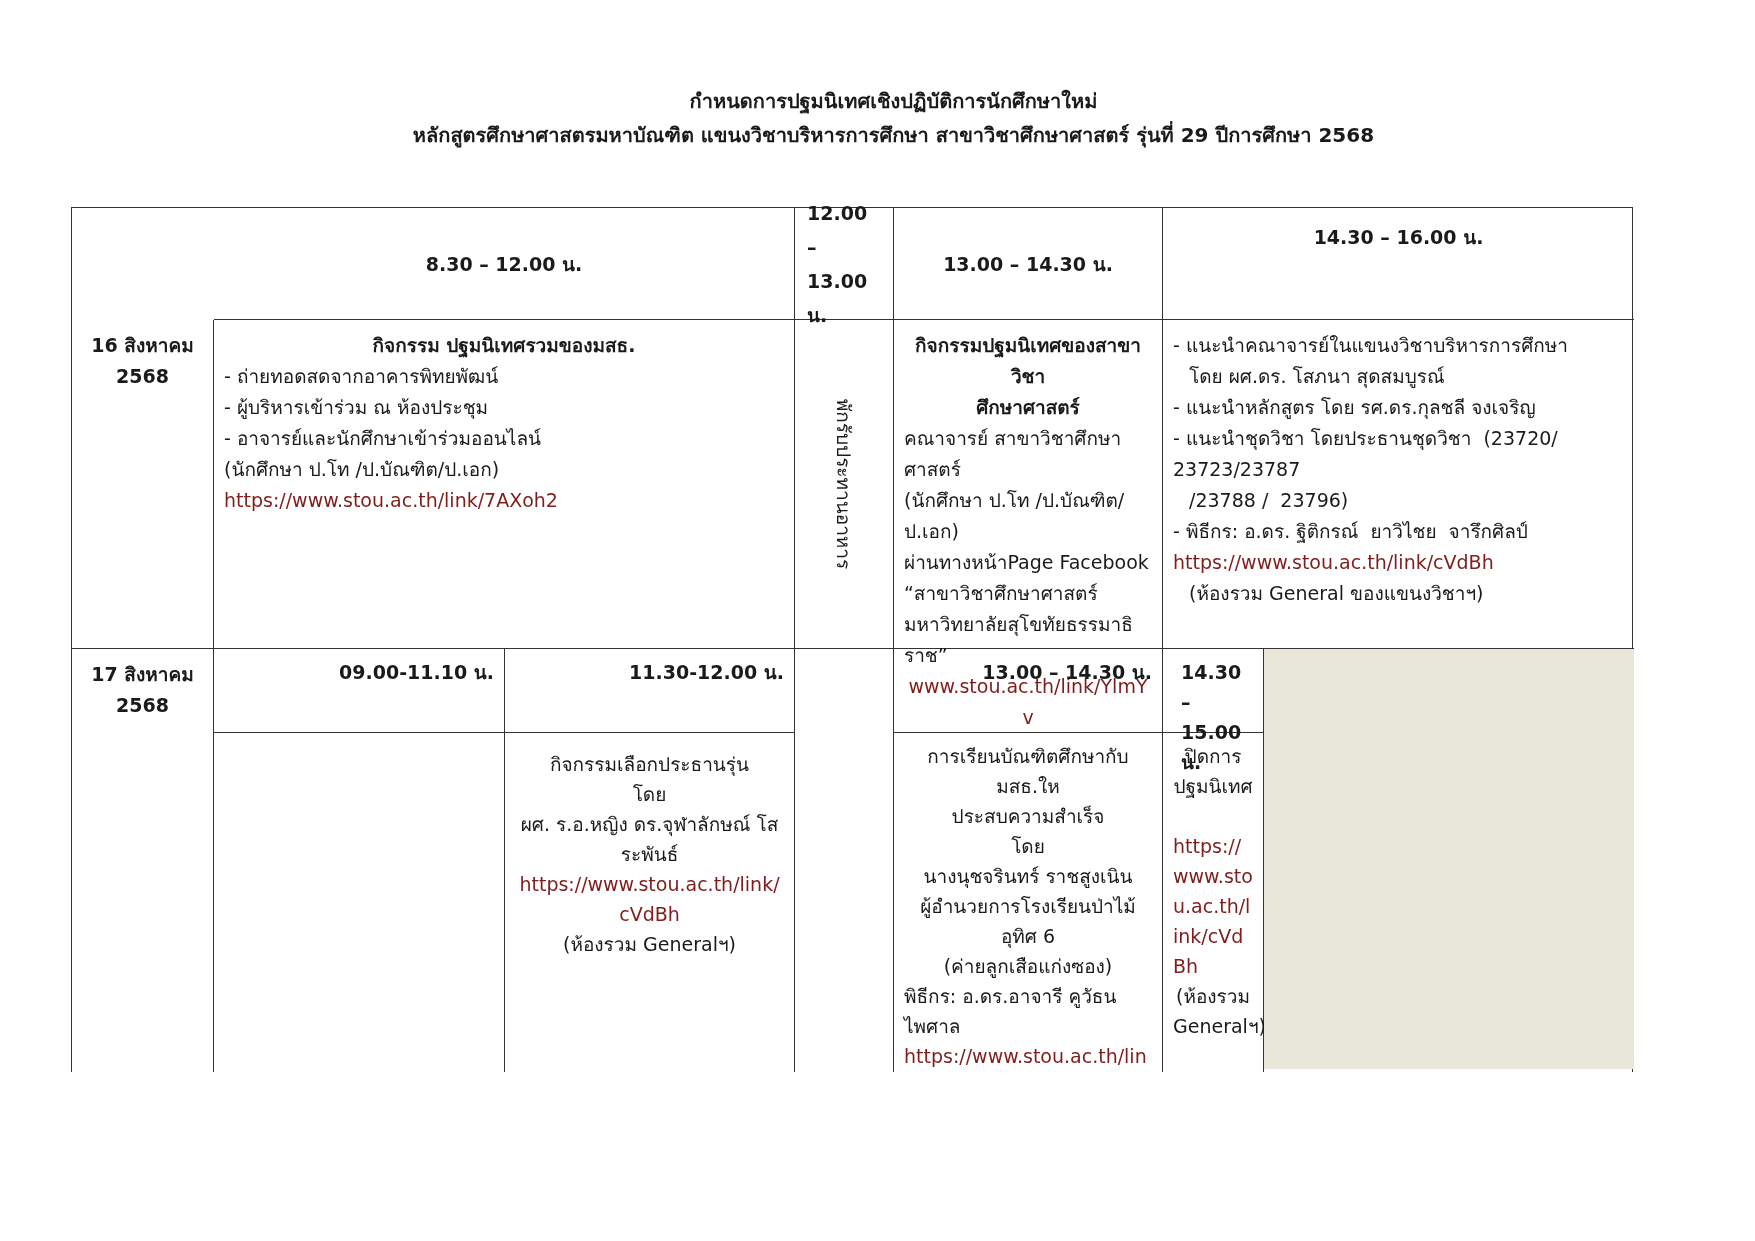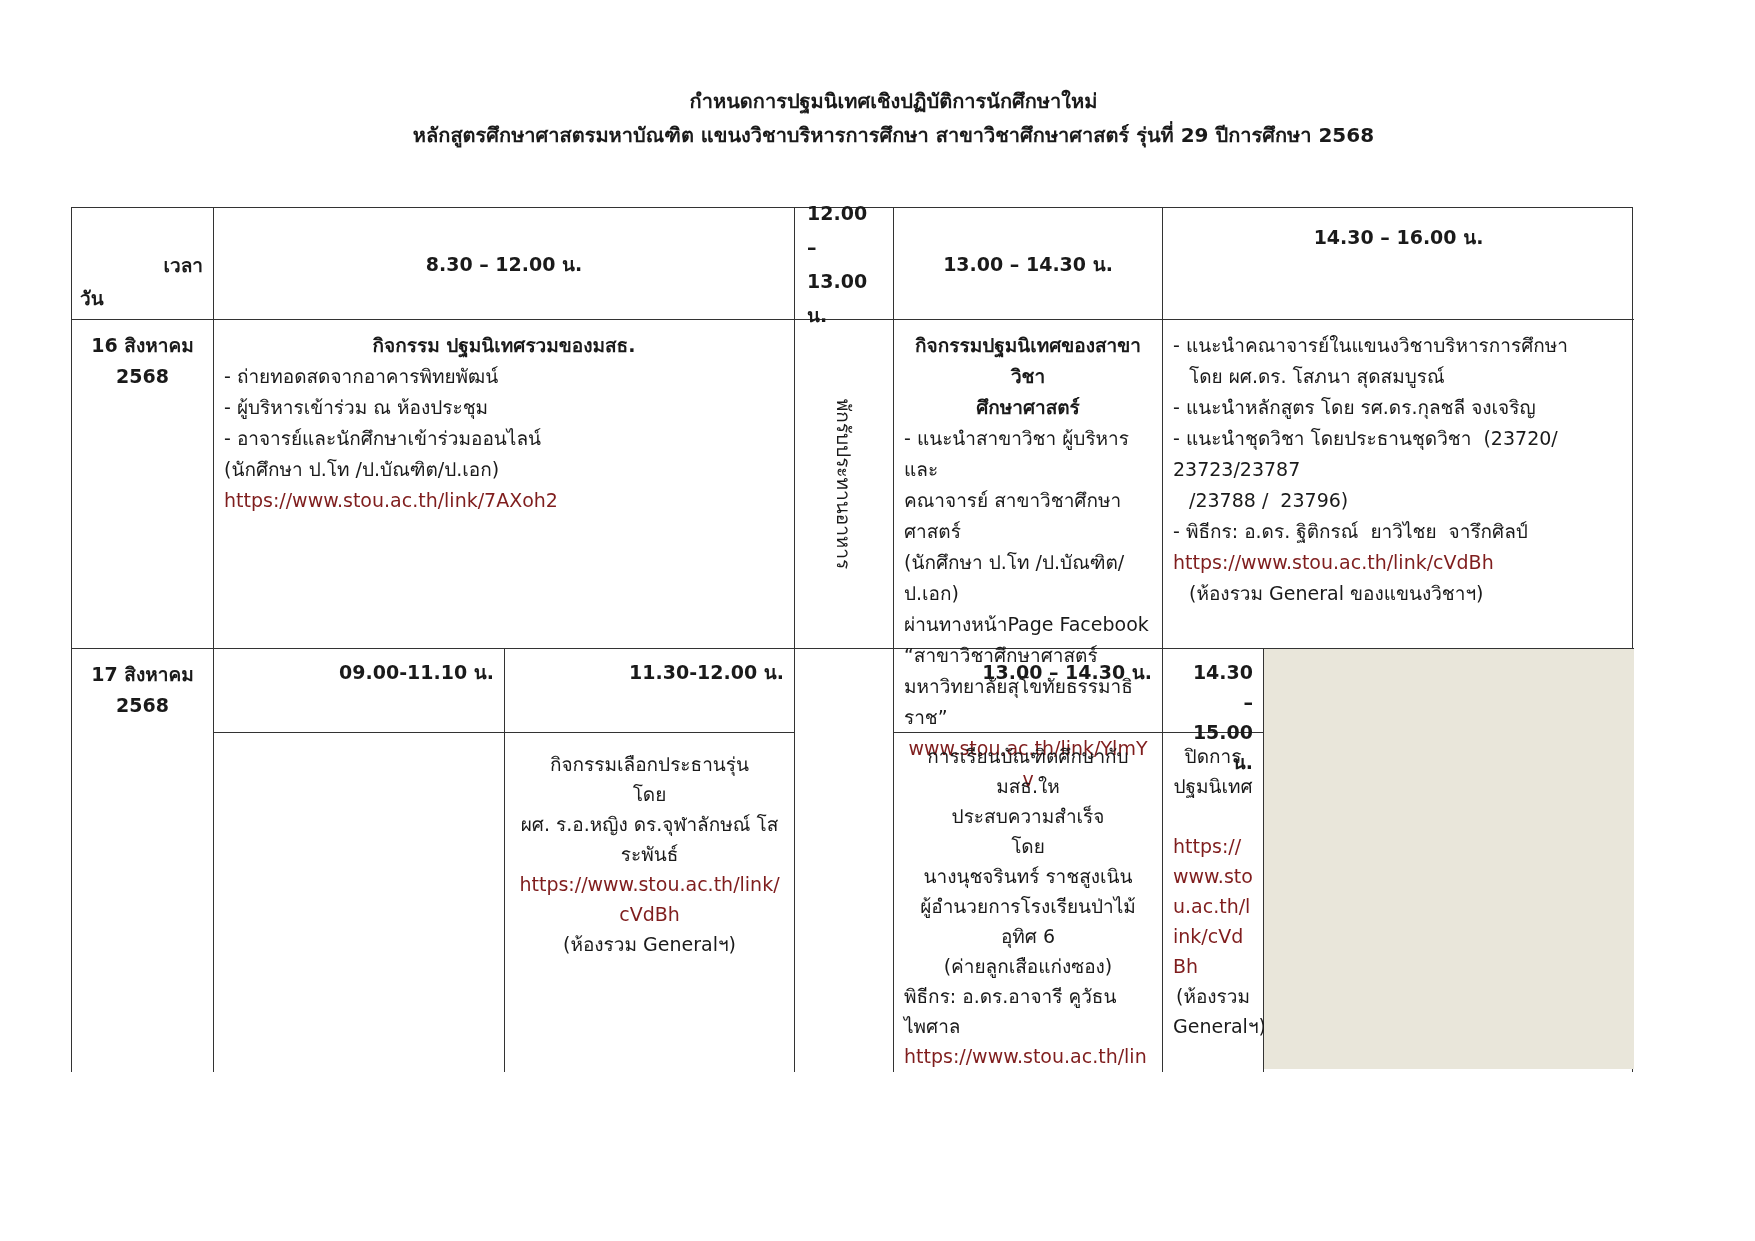--- a/index.html
+++ b/index.html
@@ -33,44 +33,40 @@
   
   .date-cell{text-align:center;font-weight:bold;padding-top:10px;line-height:31px;}
   
   .pad-t{padding-top:10px;}
   .lunch-cell{display:flex;align-items:center;justify-content:center;padding:0;}
   .lunch-rot{transform:rotate(90deg);white-space:nowrap;font-size:19px;}
   
   .sub-head{height:84px;box-sizing:border-box;border-bottom:1.4px solid #333;
             font-weight:bold;text-align:right;padding-top:8px;line-height:30px;
             margin:-6px -10px 0 -10px;padding-left:10px;padding-right:10px;}
-  .sub-head.left{text-align:right;padding-left:18px;}
+  .sub-head.left{text-align:left;padding-left:18px;}
   .sub-body{padding-top:16px;}
   .sub-body.tight{padding-top:8px;}
   .gap30{height:30px;}
   
   .hl-cell{padding:0;}
   .hl-inner{position:absolute;left:0;right:0;top:0;bottom:5px;background:#e9e6da;}
 </style>
 </head>
 <body>
 
 <div class="page">
 
   <div class="titles">
     <div>กำหนดการปฐมนิเทศเชิงปฏิบัติการนักศึกษาใหม่</div>
     <div>หลักสูตรศึกษาศาสตรมหาบัณฑิต แขนงวิชาบริหารการศึกษา สาขาวิชาศึกษาศาสตร์ รุ่นที่ 29 ปีการศึกษา 2568</div>
   </div>
 
   <div class="schedule">
 
-    <div class="cell hd-corner" style="grid-column:1;grid-row:1;">
-      <span class="hd-time">เวลา</span>
-      <span class="hd-day">วัน</span>
-    </div>
     <div class="cell hd-mid" style="grid-column:2 / span 2;grid-row:1;">
       <span>8.30 – 12.00 น.</span>
     </div>
     <div class="cell hd-lunch" style="grid-column:4;grid-row:1;">
       <span>12.00 –</span>
       <span>13.00 น.</span>
     </div>
     <div class="cell hd-mid" style="grid-column:5;grid-row:1;">
       <span>13.00 – 14.30 น.</span>
     </div>
@@ -92,21 +88,20 @@
       <div class="line"><span class="link">https://www.stou.ac.th/link/7AXoh2</span></div>
     </div>
 
     <div class="cell lunch-cell" style="grid-column:4;grid-row:2;">
       <span class="lunch-rot">พักรับประทานอาหาร</span>
     </div>
 
     <div class="cell pad-t" style="grid-column:5;grid-row:2;">
       <div class="line hline">กิจกรรมปฐมนิเทศของสาขาวิชา</div>
       <div class="line hline">ศึกษาศาสตร์</div>
-      <div class="line">- แนะนำสาขาวิชา ผู้บริหาร และ</div>
       <div class="line">คณาจารย์ สาขาวิชาศึกษาศาสตร์</div>
       <div class="line">(นักศึกษา ป.โท /ป.บัณฑิต/ป.เอก)</div>
       <div class="line">ผ่านทางหน้าPage Facebook</div>
       <div class="line">“สาขาวิชาศึกษาศาสตร์</div>
       <div class="line">มหาวิทยาลัยสุโขทัยธรรมาธิราช”</div>
       <div class="line ctr"><span class="link">www.stou.ac.th/link/YlmYv</span></div>
     </div>
 
     <div class="cell pad-t edge-r" style="grid-column:6 / span 2;grid-row:2;">
       <div class="line">- แนะนำคณาจารย์ในแขนงวิชาบริหารการศึกษา</div>

